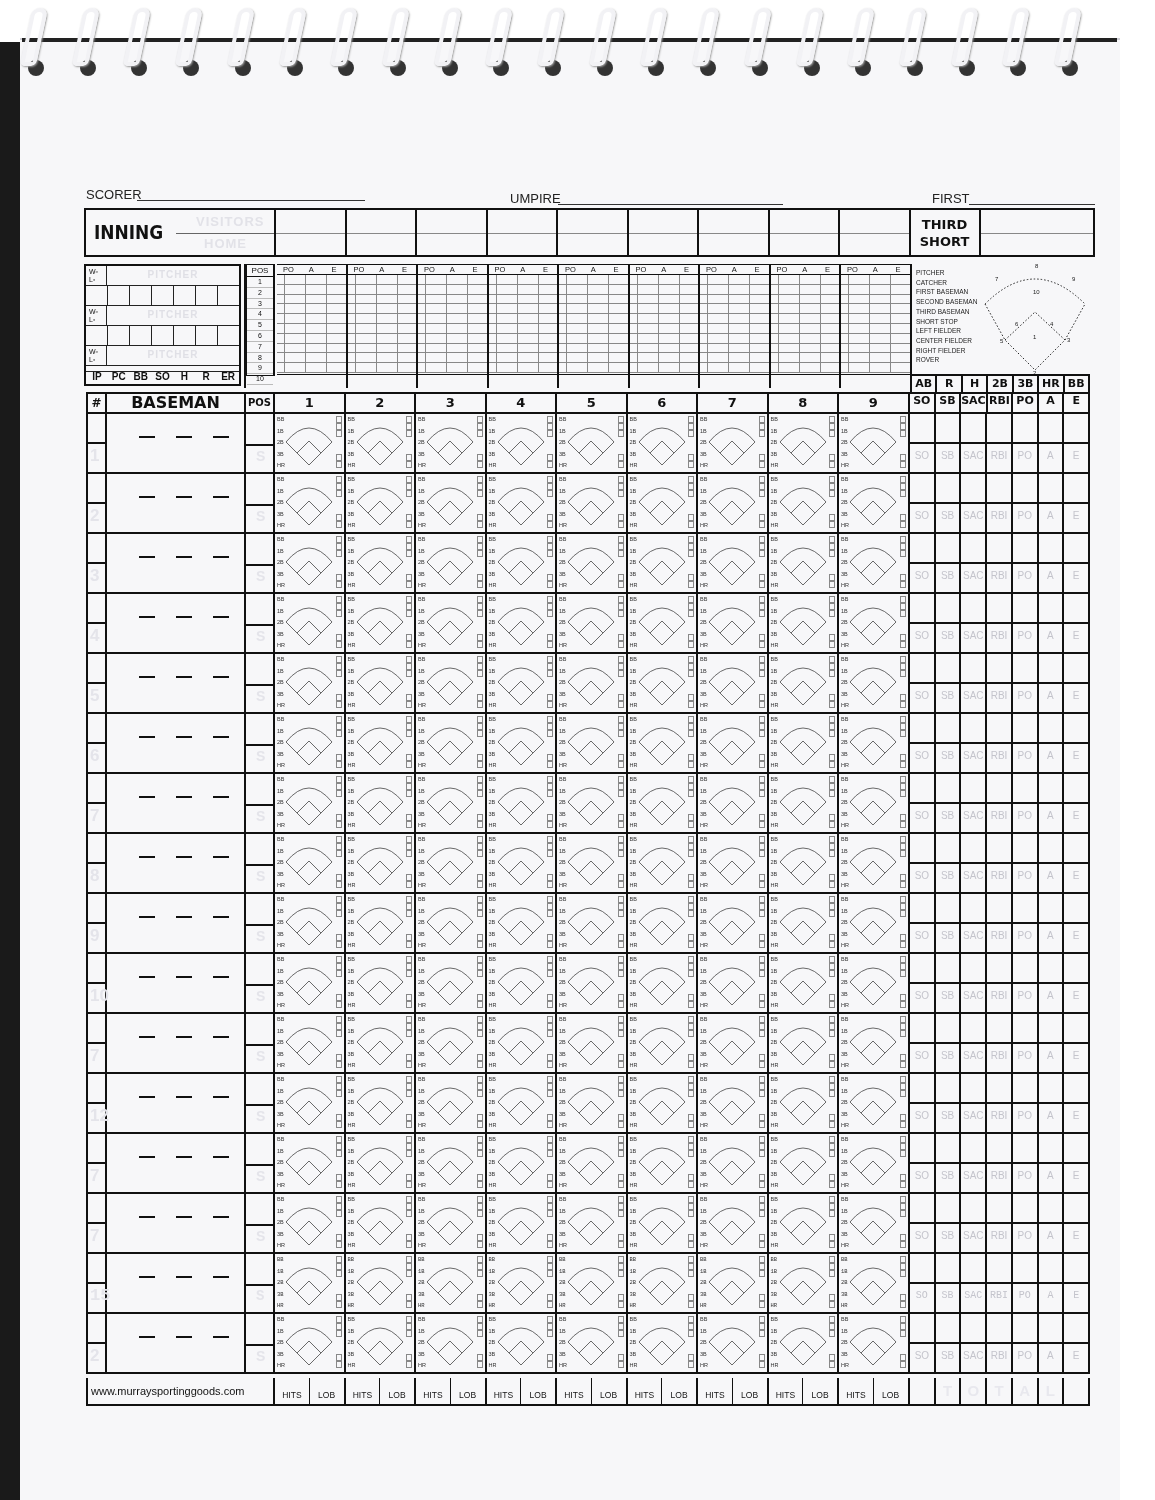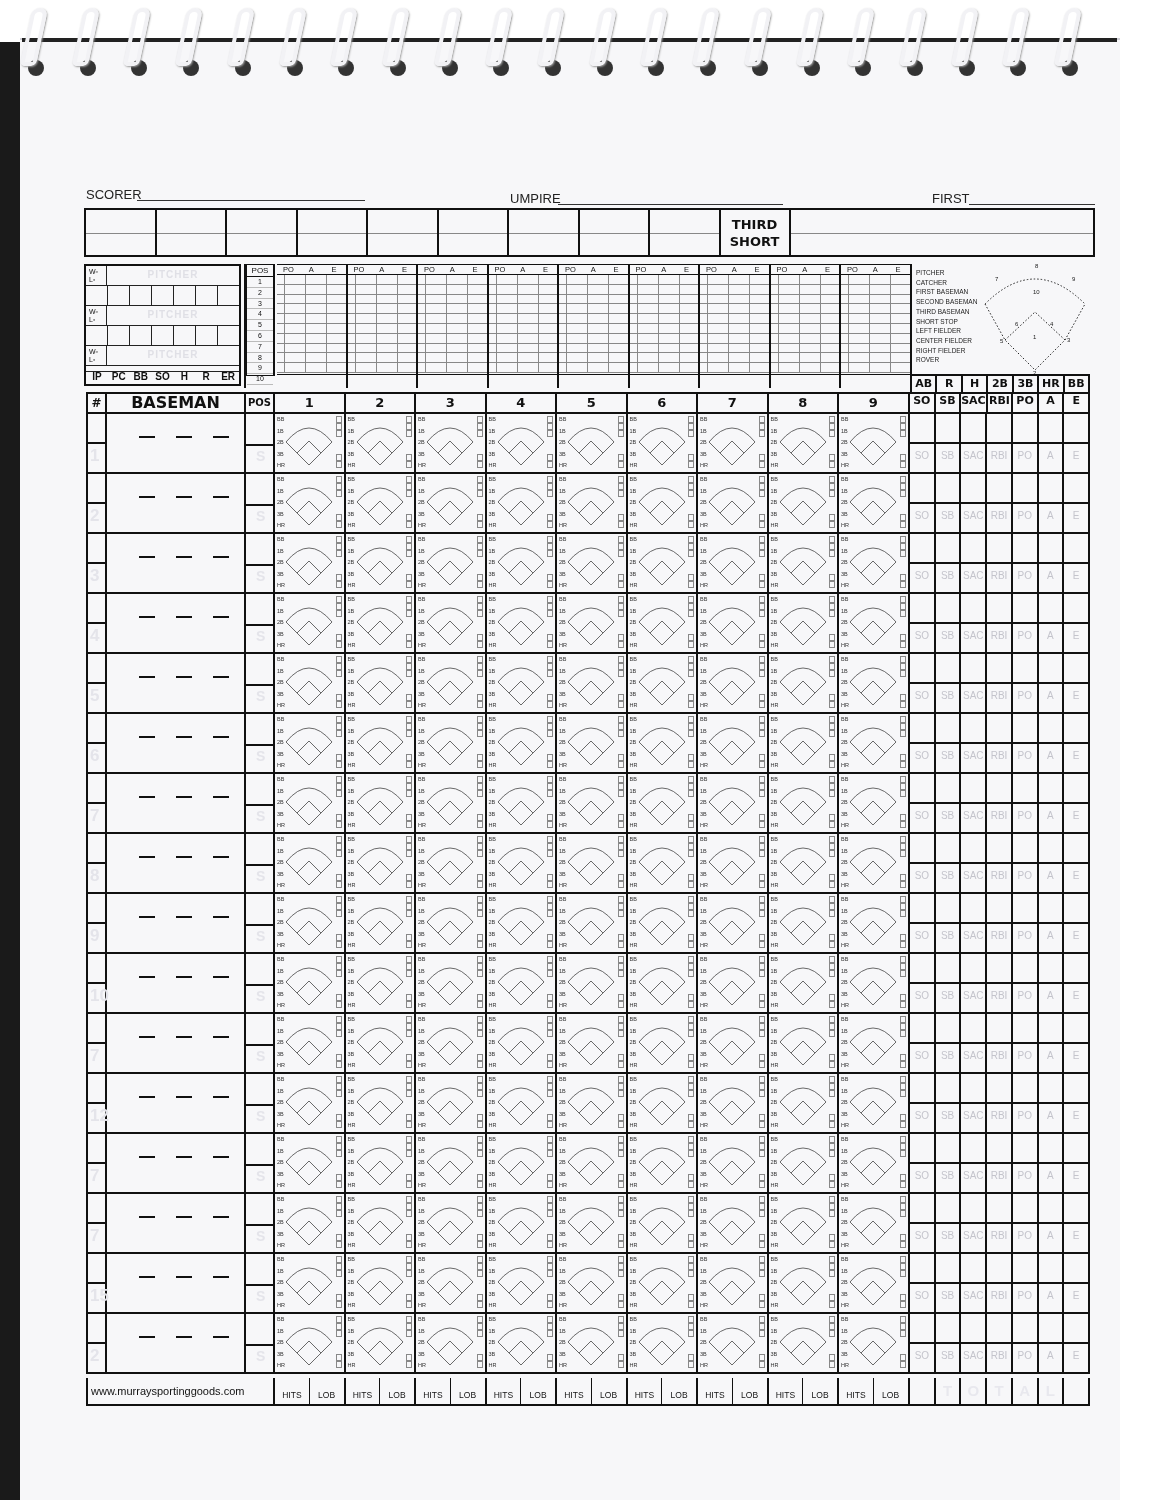--- a/index.html
+++ b/index.html
@@ -179,20 +179,26 @@
   </div>
 
 <span class="abs lbl" style="left:86px;top:187px;">SCORER</span>
 <div class="line" style="left:137px;top:200px;width:228px;"></div>
 <span class="abs lbl" style="left:510px;top:191px;">UMPIRE</span>
 <div class="line" style="left:558px;top:204px;width:225px;"></div>
 <span class="abs lbl" style="left:932px;top:191px;">FIRST</span>
 <div class="line" style="left:969px;top:204px;width:126px;"></div>
 
 <div class="inning-table">
+  <div class="inning-title">
+    <span class="big">INNING</span>
+    <span class="vis">VISITORS</span>
+    <span class="home">HOME</span>
+    <div class="mid"></div>
+  </div>
   <div id="inn-cells" style="display:flex;">
       <div class="inn-cell">
         <div class="mid"></div>
       </div>
       <div class="inn-cell">
         <div class="mid"></div>
       </div>
       <div class="inn-cell">
         <div class="mid"></div>
       </div>
@@ -3477,21 +3483,21 @@
           <div class="stat-col">
             <div class="split"></div>
             <div class="t">A</div>
           </div>
           <div class="stat-col">
             <div class="split"></div>
             <div class="t">E</div>
           </div>
         </div>
       </div>
-      <div class="prow" style="top: 840px;">
+      <div class="prow" style="top: 840px; font-family: Liberation Mono, monospace;">
         <div class="num">
           <div class="split"></div>
           <span class="n">15</span>
         </div>
         <div class="pname">
           <div class="dashes">
             <i></i>
             <i></i>
             <i></i>
           </div>

